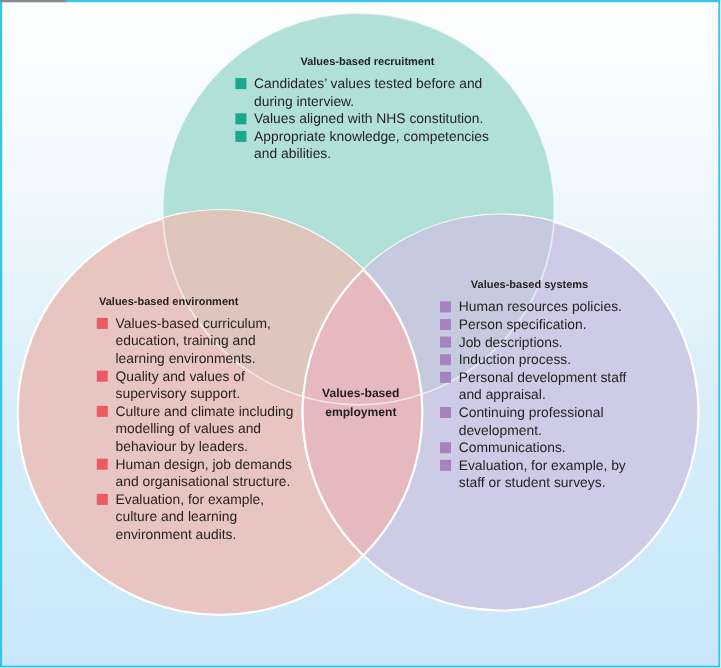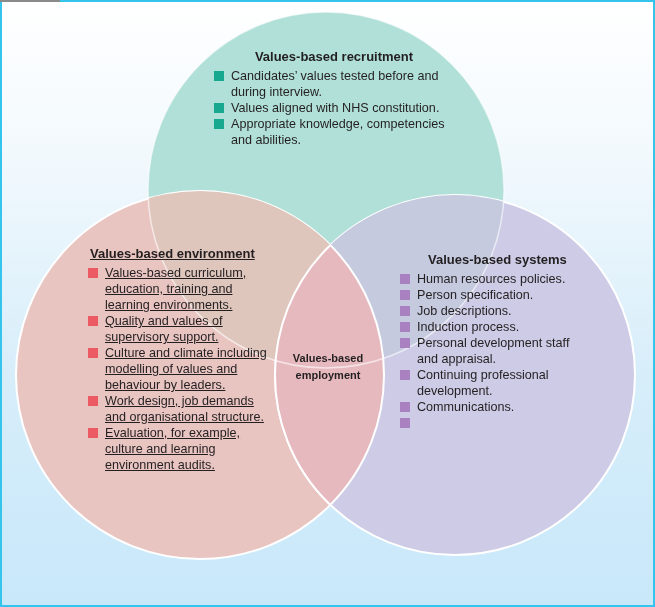--- a/index.html
+++ b/index.html
@@ -10,21 +10,21 @@
     .frame {
       position: absolute; left: 0; top: 0; width: 651px; height: 603px;
       border: 2px solid #35c4ec;
       background: linear-gradient(to bottom, #ffffff 0%, #f2f9fd 25%, #d8eefa 60%, #c8e8fa 100%);
     }
     .frame-topbar-grey {
       position: absolute; left: 0; top: 0; width: 60px; height: 2px; background: #8a8a8a;
     }
     svg.venn { position: absolute; left: 0; top: 0; }
     .text-block { position: absolute; color: #231f20; font-size: 12.6px; line-height: 16px; }
-    .heading { font-weight: bold; font-size: 13px; text-align: center; margin-bottom: 3px; }
+    .heading { font-weight: bold; font-size: 10px; text-align: center; margin-bottom: 3px; }
     ul { list-style: none; margin: 0; padding: 0; }
     li { position: relative; padding-left: 17px; margin-bottom: 0; }
     li .bullet {
       position: absolute; left: 0; top: 3px; width: 10px; height: 10px;
     }
     .center-label {
       position: absolute; left: 280px; top: 350px; width: 96px;
       text-align: center; font-weight: bold; font-size: 11px; line-height: 17px; color: #231f20;
     }
   </style>
@@ -67,41 +67,41 @@
 
 <div class="text-block" style="left:214px; top:49px; width:240px;">
   <div class="heading" style="margin-left:0; text-align:center; padding-left:0;">Values-based recruitment</div>
   <ul>
     <li><span class="bullet" style="background:#17a88f"></span><span>Candidates’ values tested before and during interview.</span></li>
     <li><span class="bullet" style="background:#17a88f"></span><span>Values aligned with NHS constitution.</span></li>
     <li><span class="bullet" style="background:#17a88f"></span><span>Appropriate knowledge, competencies and abilities.</span></li>
   </ul>
 </div>
 
-<div class="text-block" style="left:88px; top:246px; width:190px;text-decoration:underline;">
+<div class="text-block" style="left:88px; top:267px; width:190px;">
   <div class="heading" style="text-align:left; padding-left:2px;">Values-based environment</div>
   <ul>
     <li><span class="bullet" style="background:#ec5a64"></span><span>Values-based curriculum, education, training and learning environments.</span></li>
     <li><span class="bullet" style="background:#ec5a64"></span><span>Quality and values of supervisory support.</span></li>
     <li><span class="bullet" style="background:#ec5a64"></span><span>Culture and climate including modelling of values and behaviour by leaders.</span></li>
-    <li><span class="bullet" style="background:#ec5a64"></span><span>Work design, job demands and organisational structure.</span></li>
+    <li><span class="bullet" style="background:#ec5a64"></span><span>Human design, job demands and organisational structure.</span></li>
     <li><span class="bullet" style="background:#ec5a64"></span><span>Evaluation, for example, culture and learning environment audits.</span></li>
   </ul>
 </div>
 
 <div class="text-block" style="left:400px; top:252px; width:185px;">
   <div class="heading" style="text-align:left; padding-left:28px;">Values-based systems</div>
   <ul>
     <li><span class="bullet" style="background:#a981c0"></span><span>Human resources policies.</span></li>
     <li><span class="bullet" style="background:#a981c0"></span><span>Person specification.</span></li>
     <li><span class="bullet" style="background:#a981c0"></span><span>Job descriptions.</span></li>
     <li><span class="bullet" style="background:#a981c0"></span><span>Induction process.</span></li>
     <li><span class="bullet" style="background:#a981c0"></span><span>Personal development staff and appraisal.</span></li>
     <li><span class="bullet" style="background:#a981c0"></span><span>Continuing professional development.</span></li>
     <li><span class="bullet" style="background:#a981c0"></span><span>Communications.</span></li>
-    <li><span class="bullet" style="background:#a981c0"></span></li>
+    <li><span class="bullet" style="background:#a981c0"></span><span>Evaluation, for example, by staff or student surveys.</span></li>
   </ul>
 </div>
 
 <div class="center-label">
   <div>Values-based</div>
   <div>employment</div>
 </div>
 
 </body></html>

